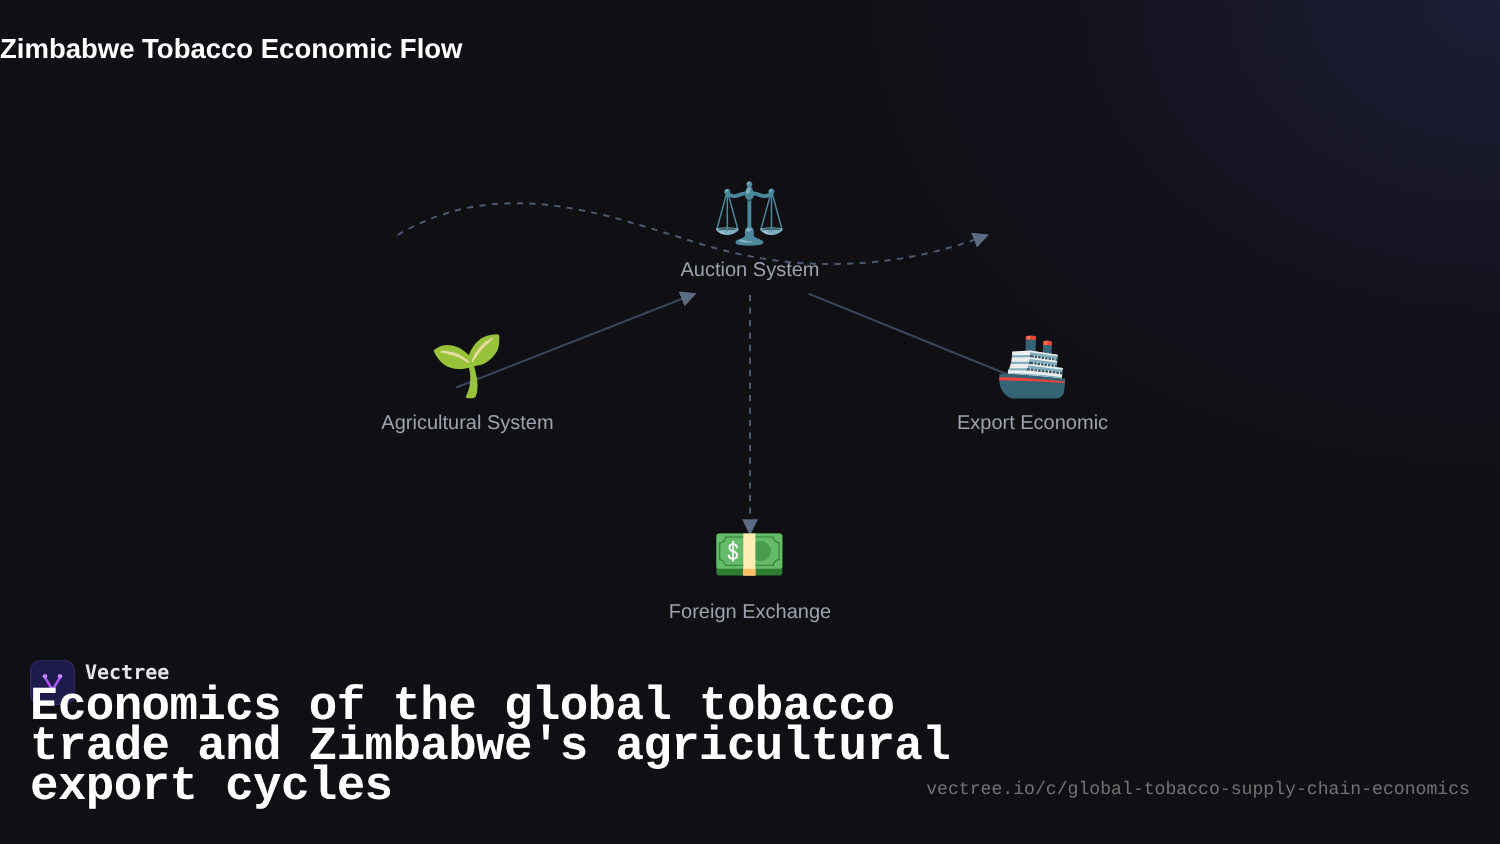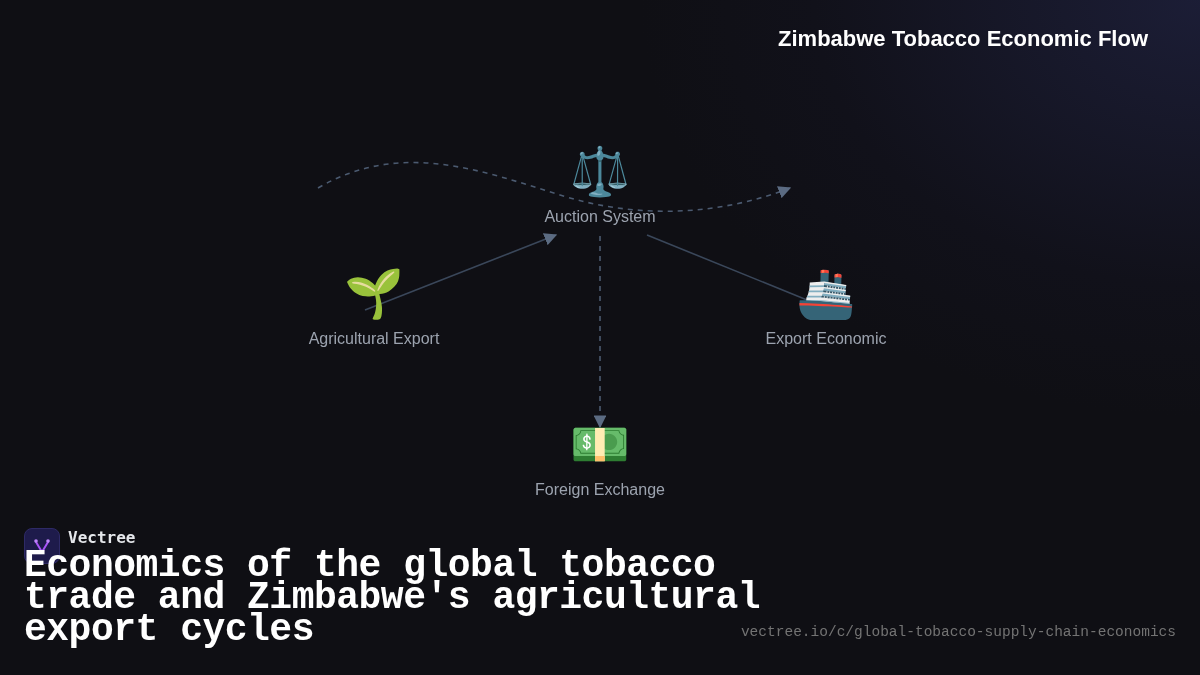--- a/index.html
+++ b/index.html
@@ -8,21 +8,21 @@
     background: #0f0f14;
     font-family: "Liberation Sans", sans-serif;
   }
   .bg-glow {
     position:absolute; inset:0;
     background:
       radial-gradient(ellipse 700px 520px at 1200px 0px, rgba(30,32,60,0.85), rgba(20,20,35,0.4) 55%, rgba(15,15,20,0) 80%);
     pointer-events:none;
   }
   .title {
-    position:absolute; top:26px; left:0; width:1148px; text-align:right;
+    position:absolute; top:26px; left:0; width:1148px; text-align:left;
     color:#ffffff; font-weight:bold; font-size:22px;
     font-family: "Liberation Sans", sans-serif;
   }
   svg.edges { position:absolute; left:0; top:0; }
   .node { position:absolute; width:160px; text-align:center; }
   .node .icon { font-size:48px; line-height:56px; height:56px; display:block; }
   .node .label { display:block; margin-top:8px; color:#9ca3af; font-size:16px; }
   .brand {
     position:absolute; left:24px; top:528px; display:flex; align-items:flex-start; gap:8px;
   }
@@ -66,21 +66,21 @@
   <line x1="600" y1="236" x2="600" y2="427" stroke="#4b5a70" stroke-width="1.6" stroke-dasharray="5,5" marker-end="url(#arr)"></line>
 </svg>
 
 <div class="node" style="left:520px; top:144px;">
   <span class="icon">⚖️</span>
   <span class="label">Auction System</span>
 </div>
 
 <div class="node" style="left:294px; top:266px;">
   <span class="icon">🌱</span>
-  <span class="label">Agricultural Export</span>
+  <span class="label">Agricultural System</span>
 </div>
 
 <div class="node" style="left:746px; top:266px;">
   <span class="icon">🚢</span>
   <span class="label">Export Economic</span>
 </div>
 
 <div class="node" style="left:520px; top:417px;">
   <span class="icon">💵</span>
   <span class="label">Foreign Exchange</span>

